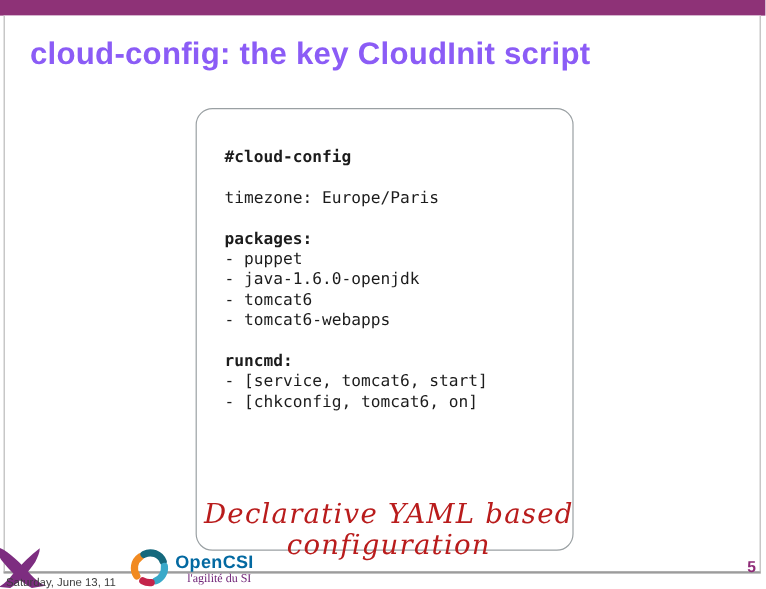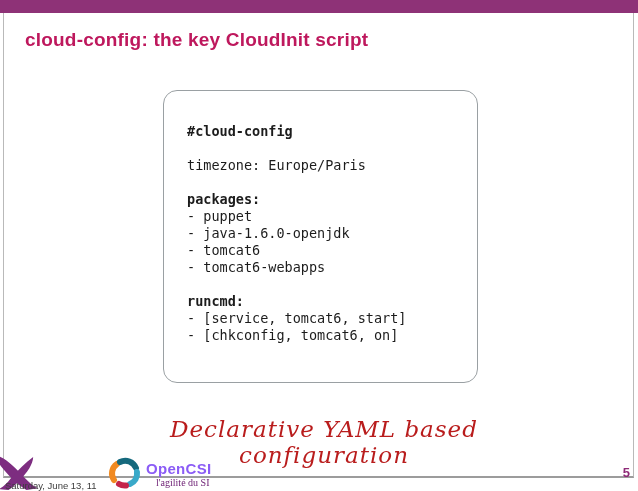--- a/index.html
+++ b/index.html
@@ -16,27 +16,27 @@
   }
   .slide-body {
     position: absolute; left: 3px; top: 13px; width: 631px; height: 465px;
     background: #ffffff;
     border-left: 1px solid #b9b9b9;
     border-right: 1px solid #b9b9b9;
     border-bottom: 2px solid #9c9c9c;
   }
   .slide-title {
     position: absolute; left: 21px; top: 16px;
-    font-size: 19px; font-weight: bold; letter-spacing: 0.2px;
-    color: #be185d;
+    font-size: 26px; font-weight: bold; letter-spacing: 0.2px;
+    color: #8b5cf6;
   }
   
   .code-box {
     position: absolute; left: 159px; top: 77px;
-    width: 315px; height: 293px;
+    width: 315px; height: 369px;
     border: 1px solid #9aa0a3;
     border-radius: 14px;
     background: #ffffff;
   }
   .code-content {
     position: absolute; left: 23px; top: 32px; right: 8px;
     font-family: "DejaVu Sans Mono", "Liberation Mono", monospace;
     font-size: 13.5px; line-height: 17px; color: #1c1c1c;
     white-space: pre;
   }
@@ -54,21 +54,21 @@
   .xebia-logo { position: absolute; left: -8px; top: 442px; width: 110px; height: 36px; display: flex; align-items: center; }
   .xebia-x { width: 44px; height: 36px; flex: 0 0 auto; }
   .xebia-word {
     font-size: 30px; font-weight: bold; color: #7d2d80;
     letter-spacing: 1px; margin-left: -7px; line-height: 30px;
     font-family: "Liberation Sans", sans-serif;
   }
   .opencsi-logo { position: absolute; left: 104px; top: 444px; display: flex; align-items: center; }
   .opencsi-ring { width: 34px; height: 34px; flex: 0 0 auto; }
   .opencsi-text { margin-left: 4px; }
-  .opencsi-name { font-size: 15px; font-weight: bold; color: #8b5cf6; letter-spacing: 0.3px; }
+  .opencsi-name { font-size: 15px; font-weight: bold; color: #0369a1; letter-spacing: 0.3px; }
   .opencsi-tagline {
     font-size: 10px; color: #6f2276;
     font-family: "Liberation Serif", serif; margin-top: 0px; padding-left: 10px;
   }
   .page-number {
     position: absolute; left: 610px; top: 452px; width: 16px;
     font-size: 13px; font-weight: bold; color: #8e2a77; text-align: right;
   }
   
   .export-date {

